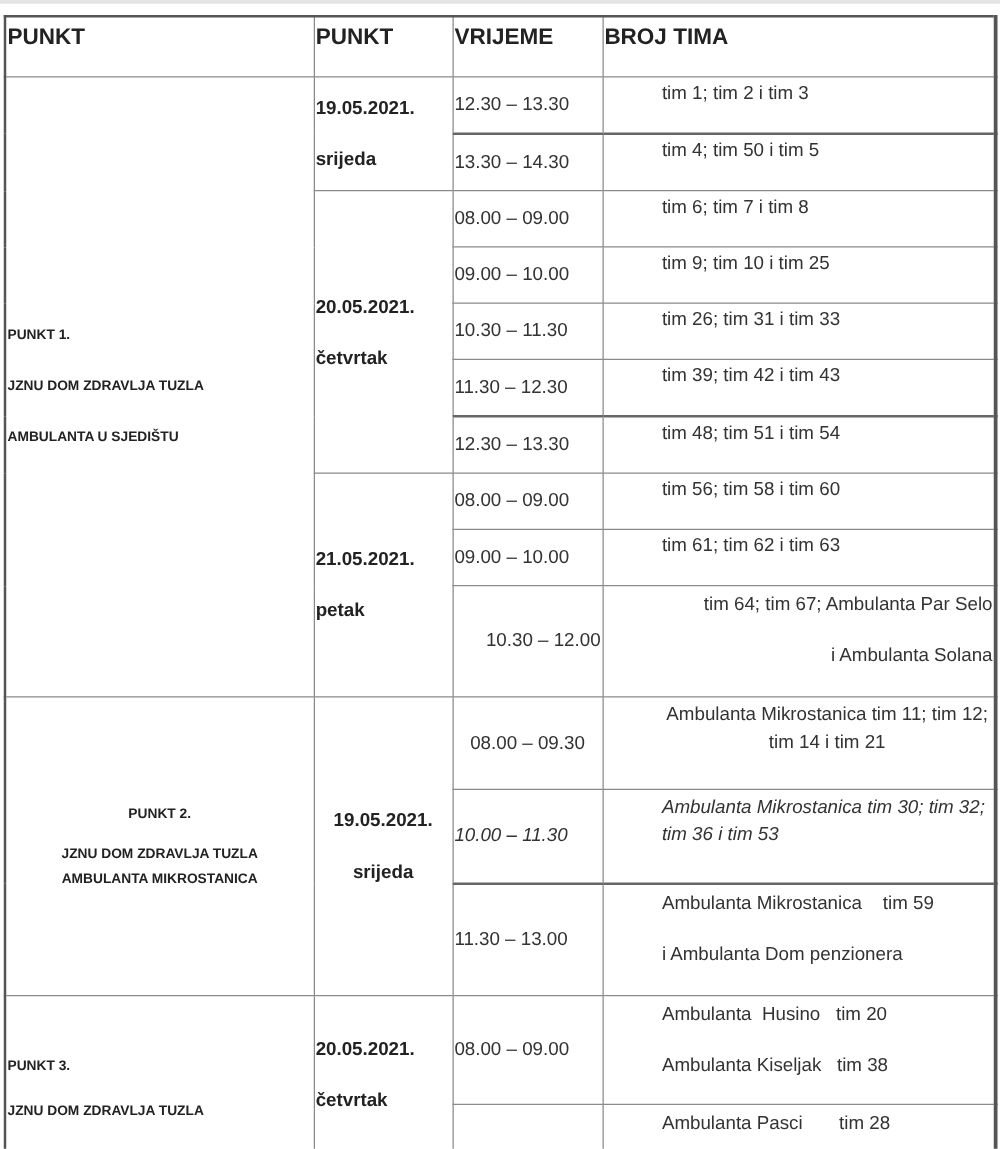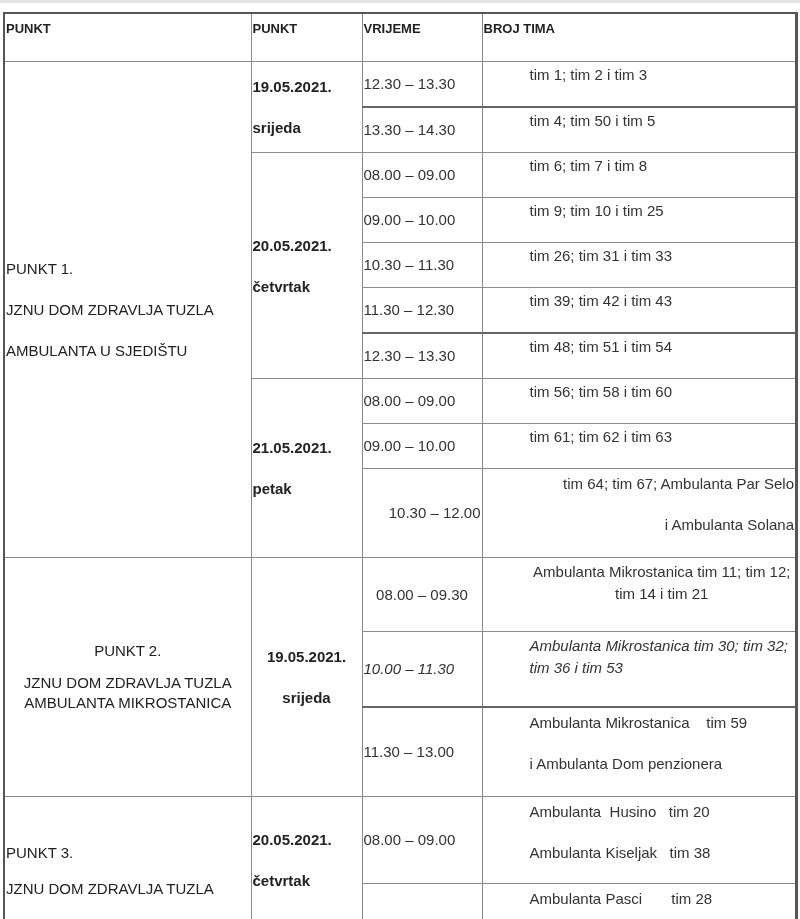--- a/index.html
+++ b/index.html
@@ -29,29 +29,29 @@
     padding: 0 1px;
     vertical-align: middle;
     text-align: left;
     line-height: 20px;
   }
   table.schedule th {
     font-weight: bold;
     height: 42px;
     vertical-align: top;
     padding-top: 5px;
-    font-size: 13px;
+    font-size: 18px;
     color: #222;
   }
   .col-punkt { width: 247px; }
   .col-datum { width: 111px; }
   .col-vrijeme { width: 120px; }
   .col-broj { width: auto; }
 
-  .punkt-cell { font-weight: normal; font-size: 15px; color: #222; }
+  .punkt-cell { font-weight: bold; font-size: 11px; color: #222; }
   .punkt-cell .line { display: block; }
   .punkt1 .line { line-height: 41px; }
   .punkt2 .line { line-height: 20px; }
   .punkt2 .line.first { margin-bottom: 12px; }
   .punkt3 .line { line-height: 20px; margin-top: 16px; }
   .punkt3 .line.first { margin-bottom: 12px; }
 
   .date-cell { font-weight: bold; color: #222; }
   .date-cell .line { display: block; line-height: 41px; }
 

